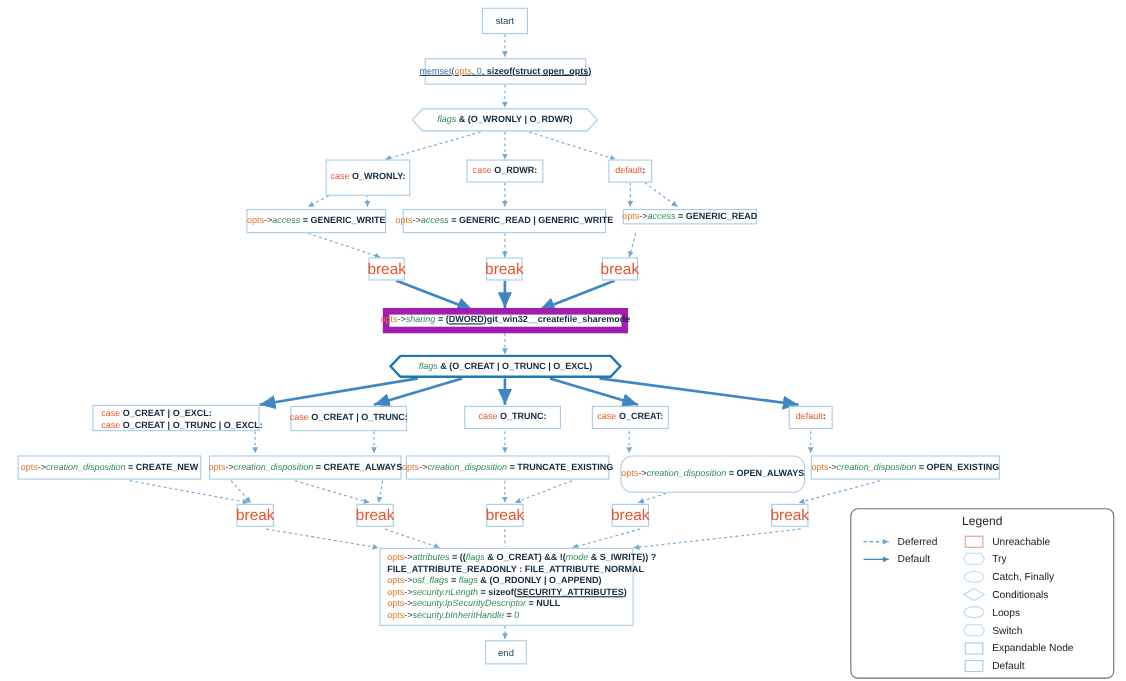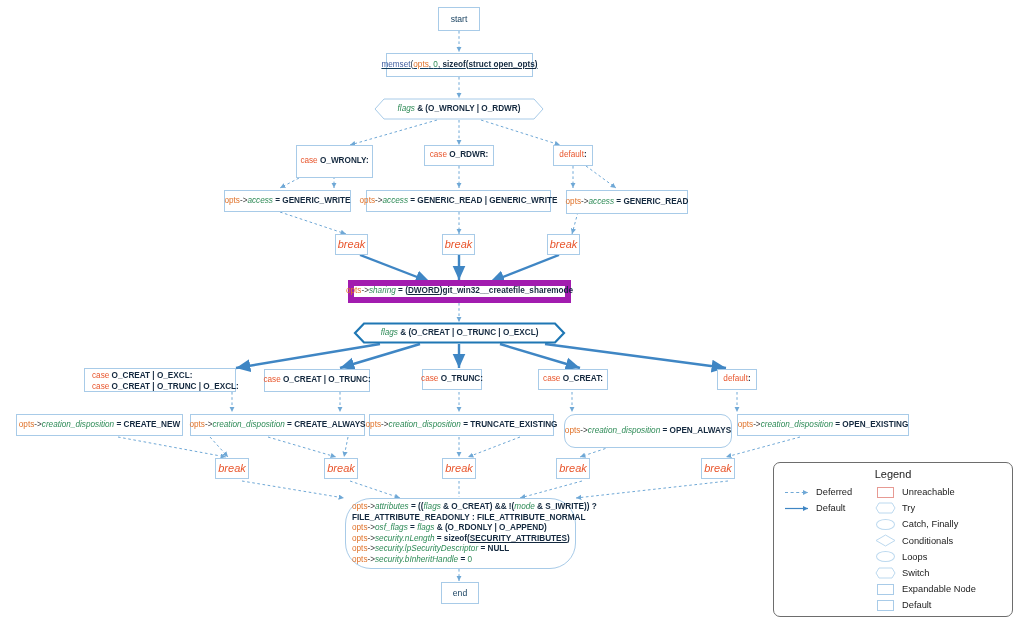--- a/index.html
+++ b/index.html
@@ -30,25 +30,25 @@
   .node.hexa{
     border:none;background:transparent;padding:0;
   }
   .node.hexa .hexwrap{
     position:relative;width:100%;height:100%;
     display:flex;align-items:center;justify-content:center;
   }
   .node.hexa svg.hexbg{position:absolute;left:0;top:0;width:100%;height:100%;}
   .node.hexa .hextext{position:relative;z-index:2;}
   .node.thick{border:6px solid #a21caf;}
-  .node.brk{color:#e8552c;font-size:11px;font-style:italic;}
+  .node.brk{color:#e8552c;font-size:14px;}
   .node.caselbl{justify-content:center;}
   .node.multiline{
     display:block;white-space:nowrap;text-align:left;
-    padding:3px 6px;line-height:10.6px;border-radius:26px;
+    padding:3px 6px;line-height:10.6px;
   }
   .node.caseblock{
     display:block;text-align:left;padding:2px 7px;line-height:10.6px;
   }
 
   
   .kw{color:#e8552c;}              
   .var{color:#e0732b;}             
   .fld{color:#2e8b57;font-style:italic;}   
   .num{color:#2e8b57;}             
@@ -185,21 +185,21 @@
   </div>
 
   <div class="node" style="left:224px;top:190px;width:127px;height:22px;">
     <span><span class="var">opts</span><span class="arrow">-&gt;</span><span class="fld">access</span><span class="b">&nbsp;</span><span class="b">= GENERIC_WRITE</span></span>
   </div>
 
   <div class="node" style="left:366px;top:190px;width:185px;height:22px;">
     <span><span class="var">opts</span><span class="arrow">-&gt;</span><span class="fld">access</span><span class="b">&nbsp;</span><span class="b">= GENERIC_READ | GENERIC_WRITE</span></span>
   </div>
 
-  <div class="node" style="left:566px;top:190px;width:122px;height:24px;">
+  <div class="node" style="left:566px;top:190px;width:122px;height:14px;">
     <span><span class="var">opts</span><span class="arrow">-&gt;</span><span class="fld">access</span><span class="b">&nbsp;</span><span class="b">= GENERIC_READ</span></span>
   </div>
 
   <div class="node brk" style="left:335px;top:234px;width:33px;height:21px;">
     <span>break</span>
   </div>
   <div class="node brk" style="left:442px;top:234px;width:33px;height:21px;">
     <span>break</span>
   </div>
   <div class="node brk" style="left:547px;top:234px;width:33px;height:21px;">
@@ -221,21 +221,21 @@
 
   <div class="node caseblock" style="left:84px;top:368px;width:152px;height:24px;">
     <div><span class="kw">case</span><span class="b">&nbsp;</span><span class="b">O_CREAT | O_EXCL:</span></div>
     <div><span class="kw">case</span><span class="b">&nbsp;</span><span class="b">O_CREAT | O_TRUNC | O_EXCL:</span></div>
   </div>
 
   <div class="node caselbl" style="left:264px;top:369px;width:106px;height:23px;">
     <span><span class="kw">case</span><span class="b">&nbsp;</span><span class="b">O_CREAT | O_TRUNC:</span></span>
   </div>
 
-  <div class="node caselbl" style="left:422px;top:369px;width:60px;height:21px;">
+  <div class="node caselbl" style="left:422px;top:369px;width:88px;height:21px;">
     <span><span class="kw">case</span><span class="b">&nbsp;</span><span class="b">O_TRUNC:</span></span>
   </div>
 
   <div class="node caselbl" style="left:538px;top:369px;width:70px;height:21px;">
     <span><span class="kw">case</span><span class="b">&nbsp;</span><span class="b">O_CREAT:</span></span>
   </div>
 
   <div class="node caselbl" style="left:717px;top:369px;width:40px;height:21px;">
     <span><span class="kw">default</span><span class="b">:</span></span>
   </div>

